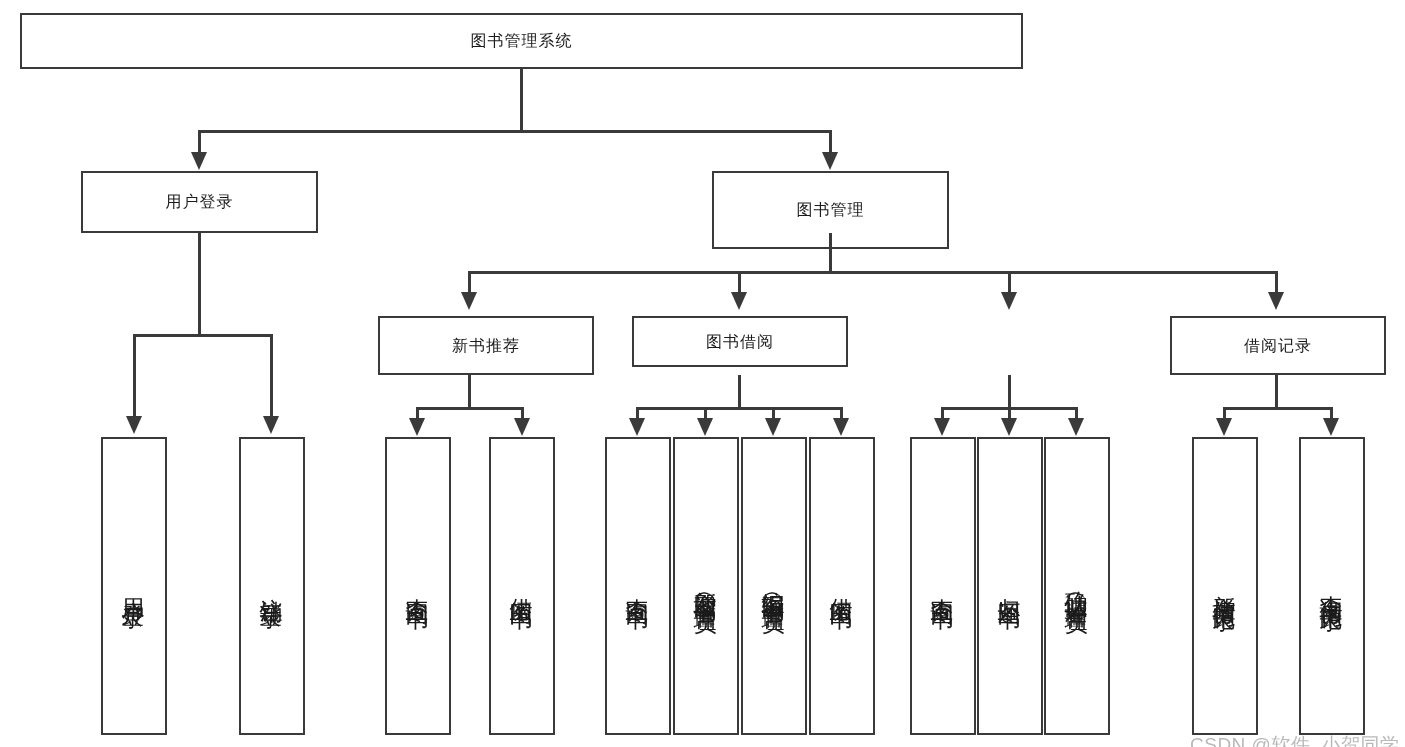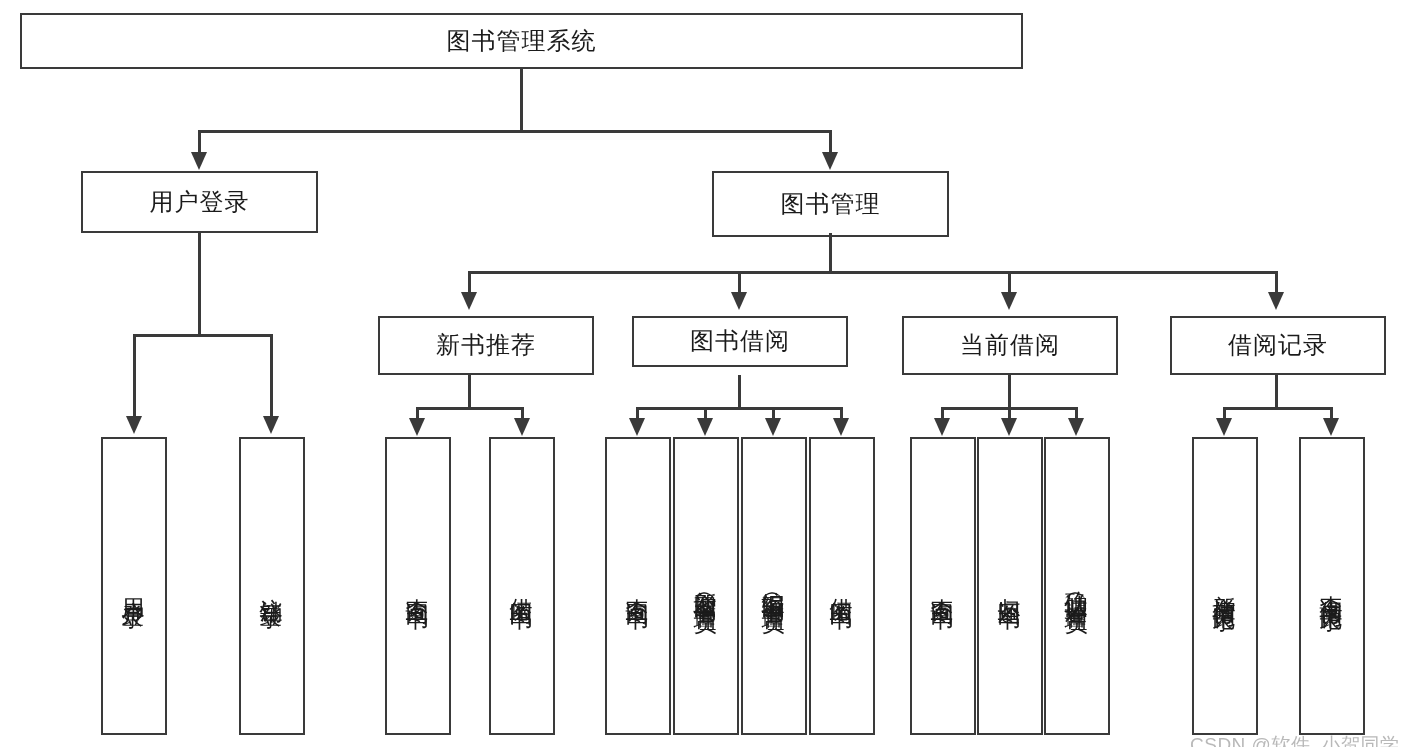--- a/index.html
+++ b/index.html
@@ -21,21 +21,21 @@
     position: absolute;
     box-sizing: border-box;
     border: 2px solid #3a3a3a;
     background: #ffffff;
     display: flex;
     align-items: center;
     justify-content: center;
     color: #1b1b1b;
   }
   .node.horiz {
-    font-size: 24px;
+    font-size: 16px;
     letter-spacing: 1px;
     line-height: 1.2;
   }
   .node.vert {
     writing-mode: vertical-rl;
     text-orientation: upright;
     font-size: 23px;
     letter-spacing: 3px;
     padding: 6px 0;
   }
@@ -80,21 +80,21 @@
   <div class="edge h" style="left:198px; top:130px; width:634px; height:3px;"></div>
 
   <div class="edge v" style="left:198px; top:130px; width:3px; height:25px;"></div>
   <div class="arrow" style="left:191px; top:152px;"></div>
   <div class="edge v" style="left:829px; top:130px; width:3px; height:25px;"></div>
   <div class="arrow" style="left:822px; top:152px;"></div>
 
   <div class="node horiz" style="left:81px; top:171px; width:237px; height:62px;">
     <span>用户登录</span>
   </div>
-  <div class="node horiz" style="left:712px; top:171px; width:237px; height:66px;">
+  <div class="node horiz" style="left:712px; top:171px; width:237px; height:78px;">
     <span>图书管理</span>
   </div>
 
   <div class="edge v" style="left:198px; top:233px; width:3px; height:103px;"></div>
   <div class="edge h" style="left:133px; top:334px; width:140px; height:3px;"></div>
   <div class="edge v" style="left:133px; top:334px; width:3px; height:86px;"></div>
   <div class="arrow" style="left:126px; top:416px;"></div>
   <div class="edge v" style="left:270px; top:334px; width:3px; height:86px;"></div>
   <div class="arrow" style="left:263px; top:416px;"></div>
 
@@ -108,23 +108,20 @@
   <div class="arrow" style="left:1001px; top:292px;"></div>
   <div class="edge v" style="left:1275px; top:271px; width:3px; height:24px;"></div>
   <div class="arrow" style="left:1268px; top:292px;"></div>
 
   <div class="node horiz" style="left:362px; top:316px; width:216px; height:59px;margin-left:16px;">
     <span>新书推荐</span>
   </div>
   <div class="node horiz" style="left:632px; top:316px; width:216px; height:51px;">
     <span>图书借阅</span>
   </div>
-  <div class="node horiz" style="left:902px; top:316px; width:216px; height:59px;">
-    <span>当前借阅</span>
-  </div>
   <div class="node horiz" style="left:1170px; top:316px; width:216px; height:59px;">
     <span>借阅记录</span>
   </div>
 
   <div class="edge v" style="left:468px; top:375px; width:3px; height:34px;"></div>
   <div class="edge h" style="left:416px; top:407px; width:108px; height:3px;"></div>
   <div class="edge v" style="left:416px; top:407px; width:3px; height:14px;"></div>
   <div class="arrow" style="left:409px; top:418px;"></div>
   <div class="edge v" style="left:521px; top:407px; width:3px; height:14px;"></div>
   <div class="arrow" style="left:514px; top:418px;"></div>

